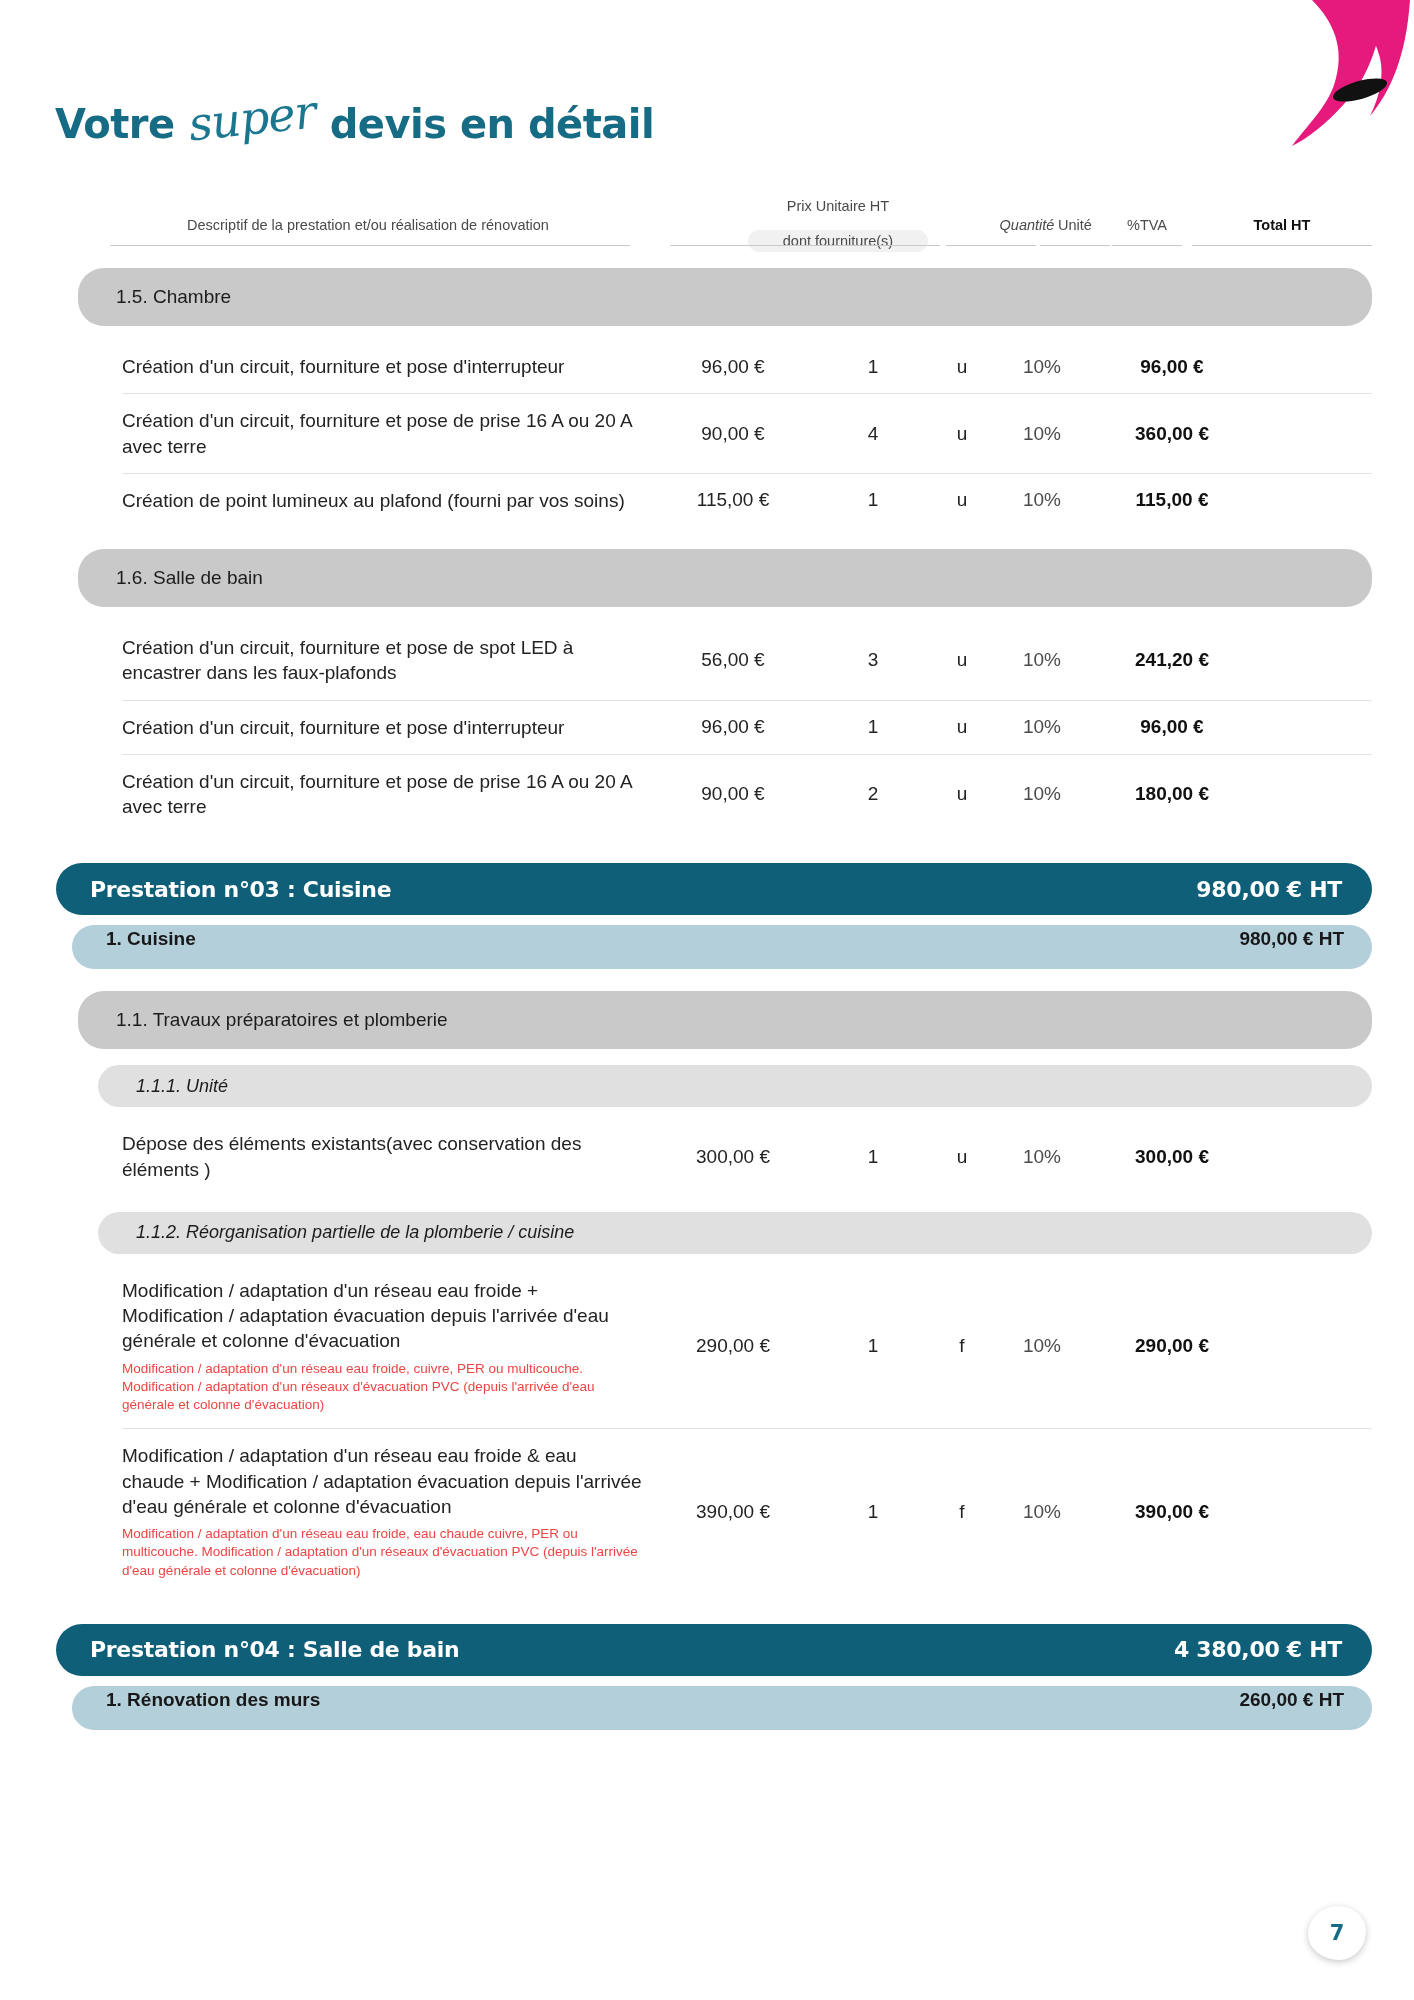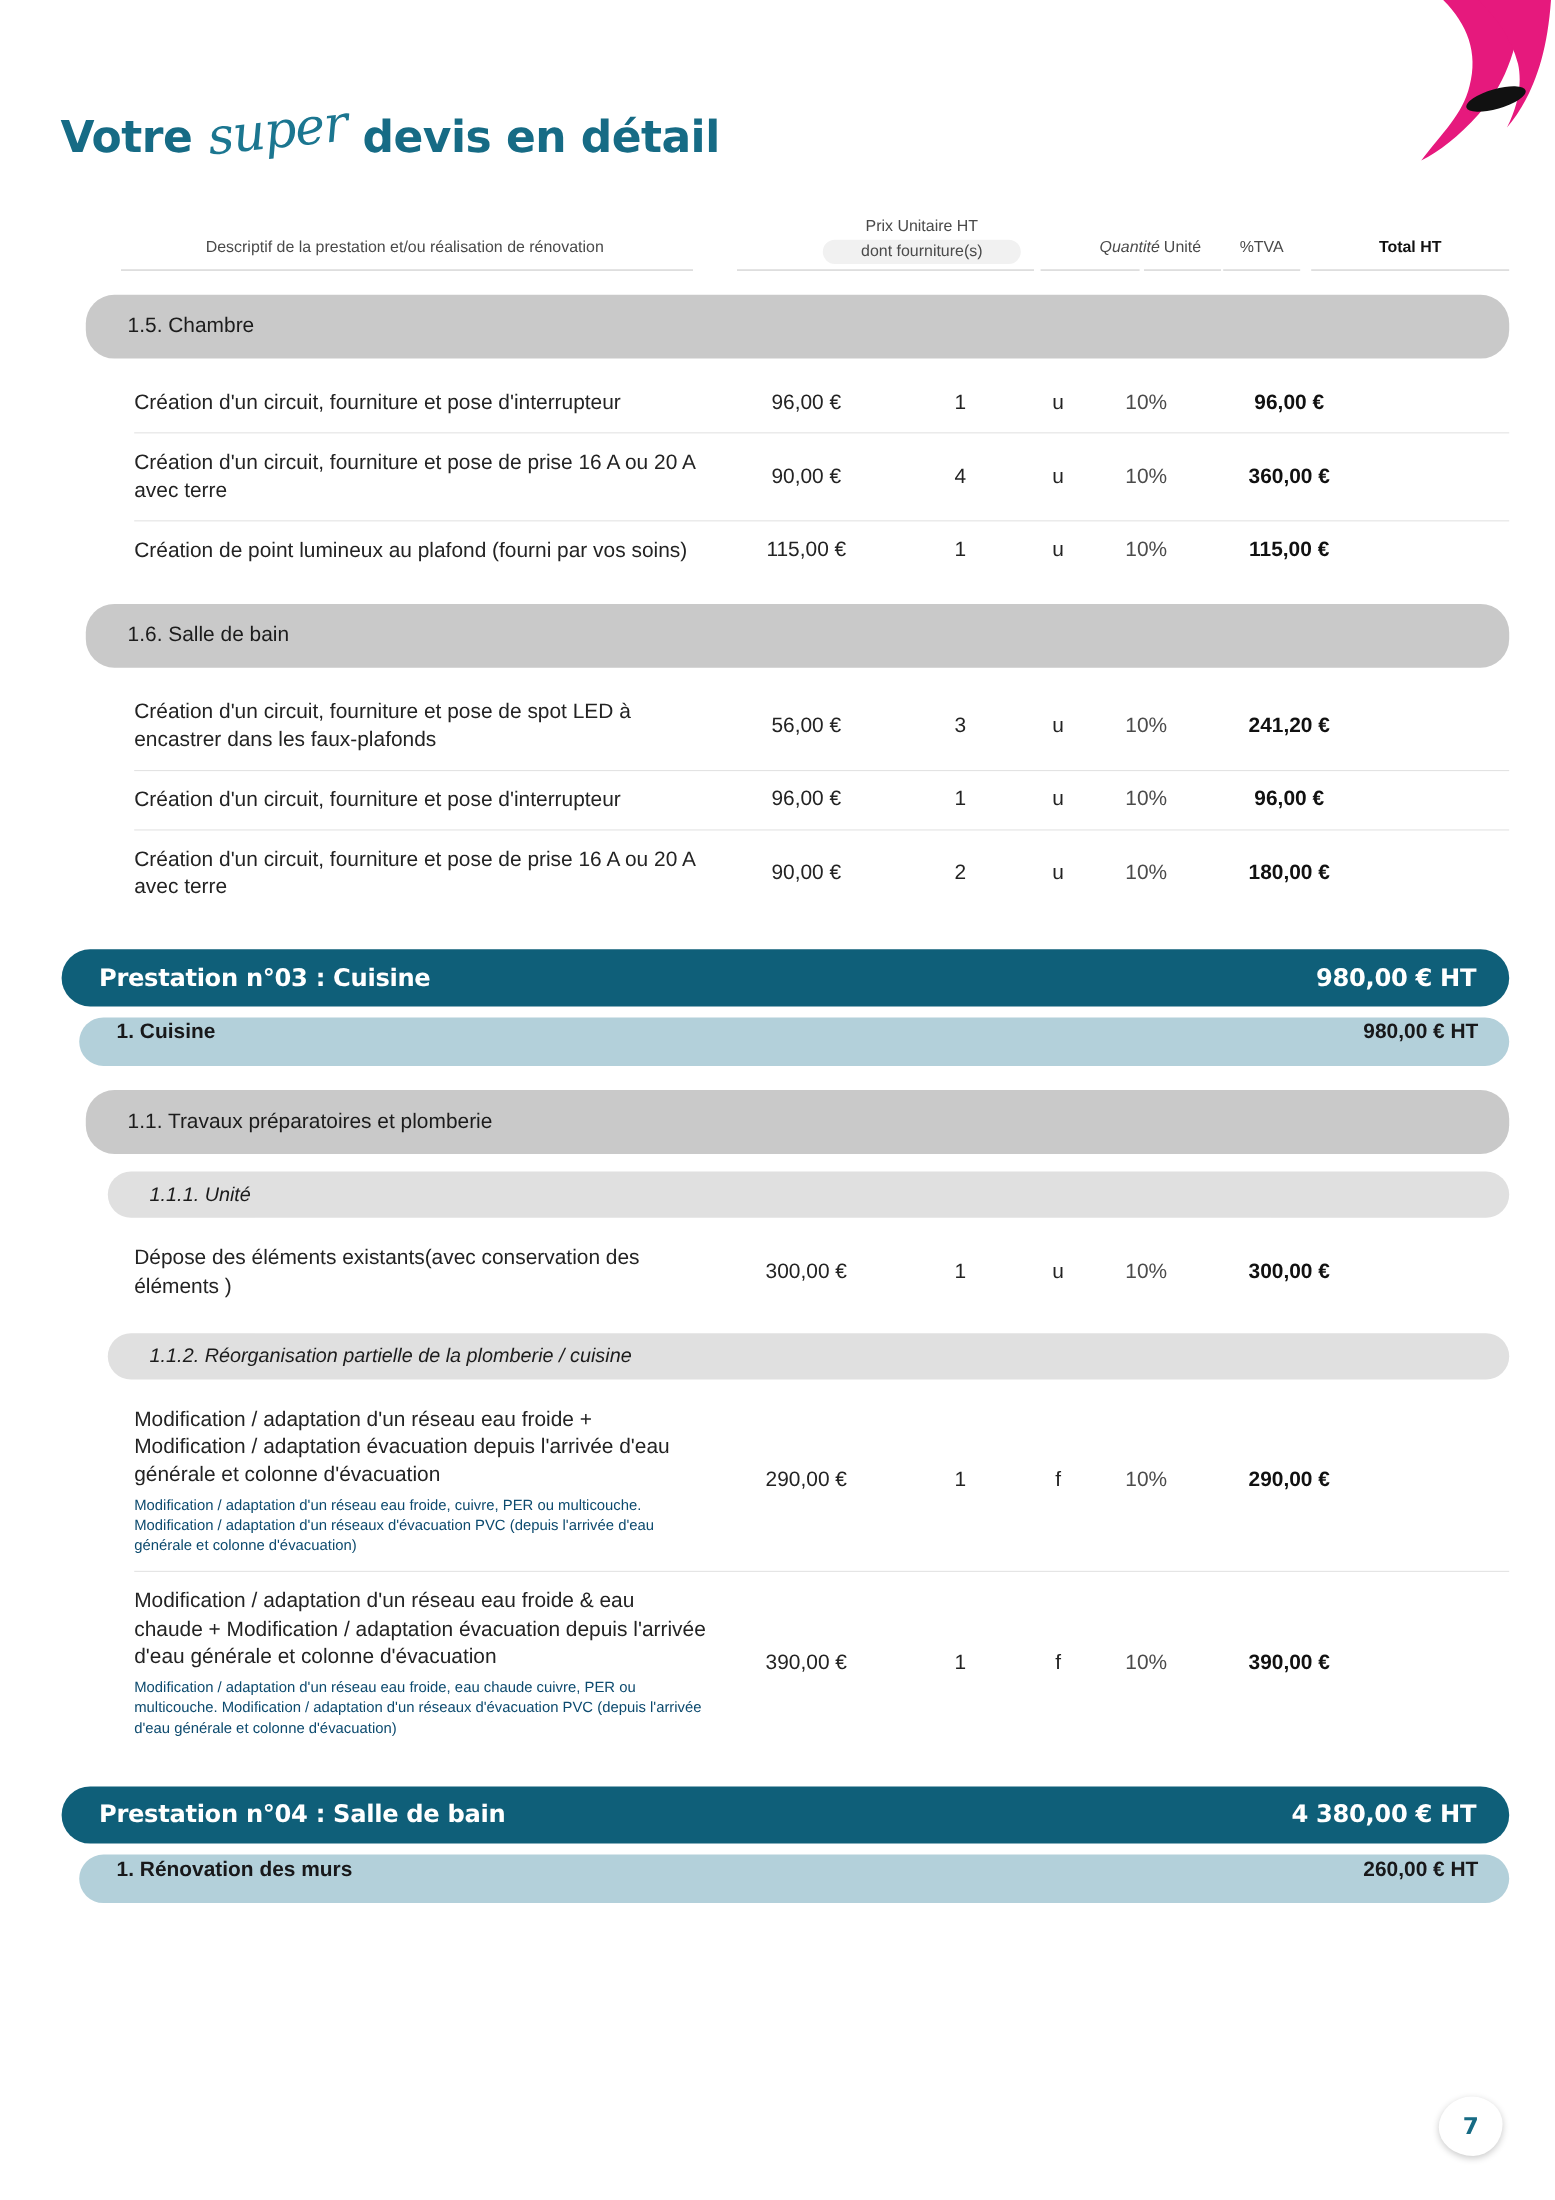--- a/index.html
+++ b/index.html
@@ -71,21 +71,21 @@
   }
   .th {
     position: absolute;
     font-size: 14.5px;
     color: #4a4a4a;
     font-family: "Liberation Sans", sans-serif;
     white-space: nowrap;
   }
   .th-desc   { left: 77px;  top: 27px; }
   .th-pu     { left: 638px; top: 8px;  width: 180px; text-align: center; }
-  .th-pu2    { left: 638px; top: 28px; width: 180px; text-align: center;
+  .th-pu2    { left: 638px; top: 40px; width: 180px; text-align: center;
                background: #f1f1f1; border-radius: 12px; padding: 3px 0;
                color: #4a4a4a; }
   .th-qte    { left: 872px; top: 27px; width: 90px; text-align: center; font-style: italic; }
   .th-unite  { left: 930px; top: 27px; width: 70px; text-align: center; }
   .th-tva    { left: 1002px;top: 27px; width: 70px; text-align: center; }
   .th-total  { left: 1082px;top: 27px; width: 180px; text-align: center;
                font-weight: 700; color: #111; }
 
   .thead-rule { position: absolute; height: 1px; background: #c9c9c9; top: 55px; }
   .rule-a { left: 0;    width: 520px; }
@@ -165,21 +165,21 @@
   .item .c-desc {
     width: 520px;
     font-size: 19px;
     line-height: 1.33;
     color: #232323;
   }
   .item .c-sub {
     display: block;
     font-size: 13.5px;
     line-height: 1.35;
-    color: #0c4a6e;
+    color: #ef4444;
     margin-top: 6px;
     width: 520px;
   }
   .item .c-pu    { width: 182px; text-align: center; font-size: 19px; color: #232323; }
   .item .c-qte   { width:  98px; text-align: center; font-size: 19px; color: #232323; }
   .item .c-unit  { width:  80px; text-align: center; font-size: 19px; color: #232323; }
   .item .c-tva   { width:  80px; text-align: center; font-size: 19px; color: #4b4b4b; }
   .item .c-total { width: 180px; text-align: center; font-size: 19px; font-weight: 700; color: #111; }
 
   .sep {

